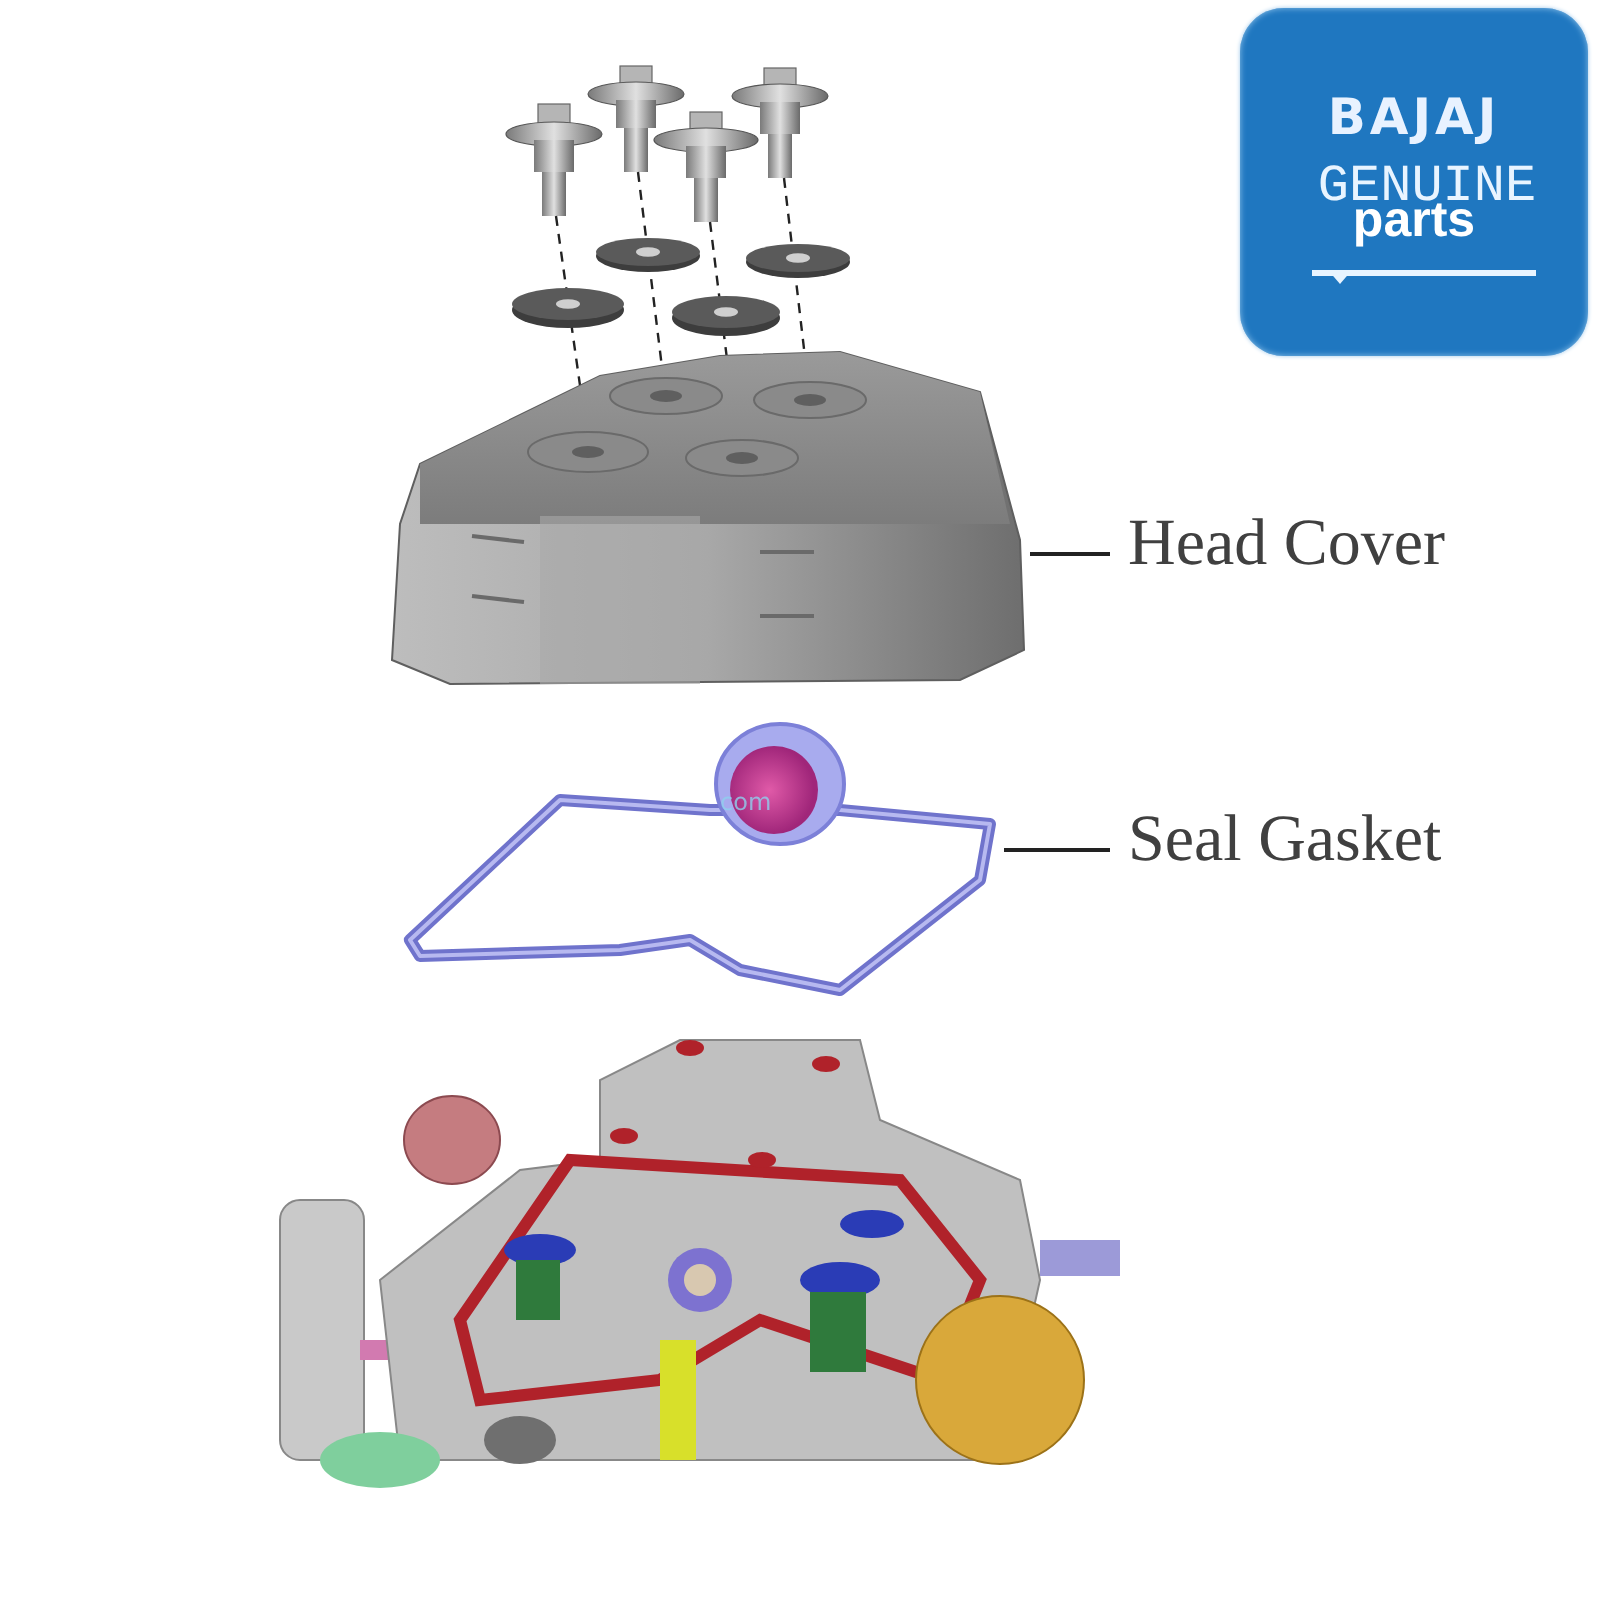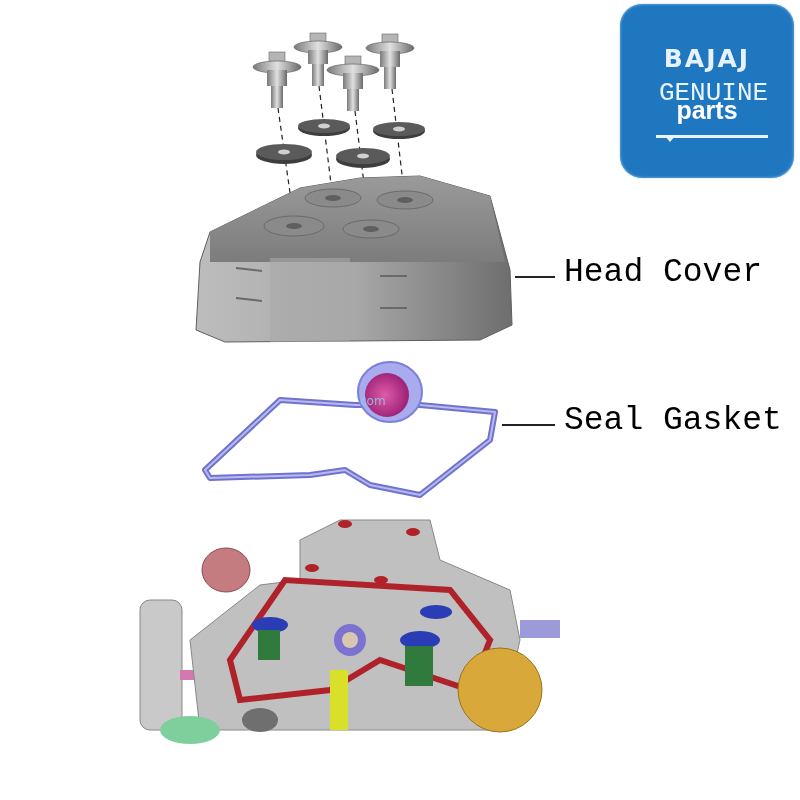--- a/index.html
+++ b/index.html
@@ -12,21 +12,21 @@
         font-family:"DejaVu Sans",sans-serif;font-weight:bold;font-size:25px;letter-spacing:2px;}
   .logo .genuine{position:absolute;left:0;right:0;top:74px;text-align:center;color:#e8f4ff;
         font-family:Liberation Mono, monospace;font-size:26px;padding-left:13px;}
   .logo .parts{position:absolute;left:0;right:0;top:92px;text-align:center;color:#ffffff;
         font-family:"Liberation Sans",sans-serif;font-weight:bold;font-size:25px;}
   .logo .underline{position:absolute;left:36px;width:112px;top:131px;height:3px;background:#e8f4ff;}
   .logo .tick{position:absolute;left:44px;top:131px;width:0;height:0;border-left:6px solid transparent;border-right:6px solid transparent;border-top:7px solid #e8f4ff;}
 
   
   .callout-line{height:1.5px;background:#222;}
-  .label{font-family:Liberation Mono, monospace;color:#000000;font-size:33px;white-space:nowrap;}
+  .label{font-family:Liberation Serif, serif;color:#404040;font-size:33px;white-space:nowrap;}
 </style>
 </head>
 <body>
 
 <div class="abs logo">
   <div class="brand">BAJAJ</div>
   <div class="genuine">GENUINE</div>
   <div class="parts">parts</div>
   <div class="underline"></div>
   <div class="tick"></div>

